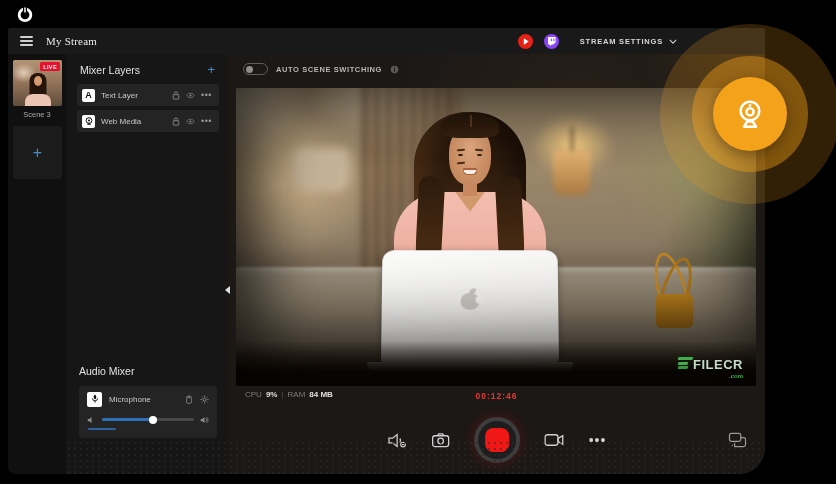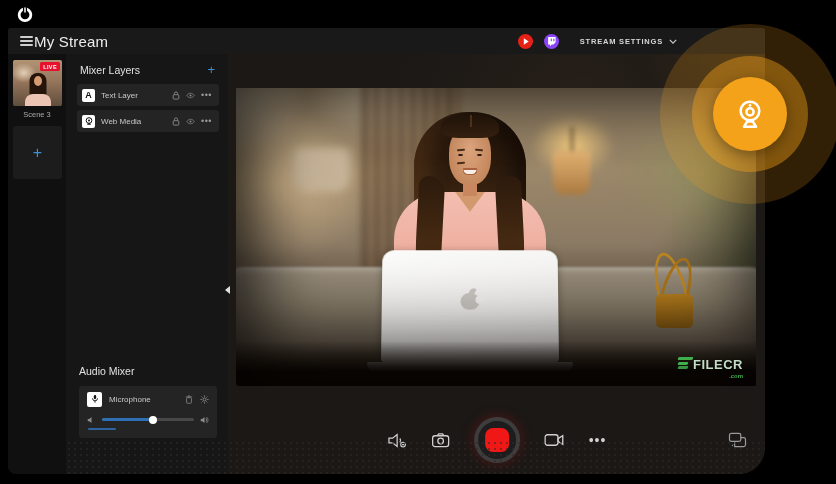--- a/index.html
+++ b/index.html
@@ -22,21 +22,21 @@
   .window::after { 
     content:""; position:absolute; left:58px; right:0; bottom:0; height:34px;
     background-image:radial-gradient(circle, #2e2b28 0.9px, transparent 1px);
     background-size:6px 6px; opacity:.55; pointer-events:none;
   }
 
   
   .app-header { position:absolute; top:0; left:0; right:0; height:26px; background:#191919; display:flex; align-items:center; z-index:5; }
   .hamburger { margin-left:12px; width:13px; cursor:pointer; }
   .hamburger span { display:block; height:1.6px; background:#cfcfcf; margin:2.4px 0; border-radius:1px; }
-  .app-title { margin-left:1px; font-size:15px; color:#ececec; letter-spacing:.2px; }
+  .app-title { margin-left:13px; font-size:11px; color:#ececec; letter-spacing:.2px;font-family:Liberation Serif, serif; }
   .header-right { margin-left:auto; margin-right:88px; display:flex; align-items:center; gap:11px; }
   .platform-icon { width:15px; height:15px; border-radius:50%; display:flex; align-items:center; justify-content:center; }
   .platform-icon.yt { background:#e62117; }
   .platform-icon.tw { background:#8c44f7; }
   .stream-settings { display:flex; align-items:center; gap:6px; margin-left:10px; cursor:pointer; }
   .stream-settings-label { font-size:7.5px; font-weight:bold; letter-spacing:.8px; color:#d8d8d8; }
 
   
   .scenes-col { position:absolute; top:26px; left:0; width:58px; bottom:0; background:#101010; }
   .scene-card { position:absolute; left:5px; top:6px; width:49px; height:46px; border-radius:2px; overflow:hidden; background:#333; cursor:pointer; }
@@ -364,20 +364,31 @@
             </span>
           </div>
           <div class="level-meter"></div>
         </div>
       </div>
     </div>
 
     <div class="main">
       <div class="collapse-arrow"></div>
 
+      <div class="toggle-row">
+        <div class="toggle">
+            <div class="toggle-knob"></div>
+          </div>
+        <div class="toggle-label">AUTO SCENE SWITCHING</div>
+        <svg viewBox="0 0 10 10" width="9" height="9">
+            <circle cx="5" cy="5" r="4.2" fill="#5a5a5a"></circle>
+            <rect x="4.4" y="4.2" width="1.2" height="3.2" fill="#1b1816"></rect>
+            <rect x="4.4" y="2.4" width="1.2" height="1.2" fill="#1b1816"></rect>
+          </svg>
+      </div>
 
       <div class="video">
         <div class="v-bokeh"></div>
         <div class="v-slats"></div>
         <div class="v-lamp"></div>
         <div class="v-pendant"></div>
         <div class="v-couch"></div>
         <div class="v-bag">
           <div class="strap1"></div>
             <div class="strap2"></div>
@@ -421,20 +432,30 @@
               <div class="wm-bar2"></div>
               <div class="wm-bar3"></div>
           </div>
           <div>
             <span class="wm-name">FILECR</span>
             <span class="wm-suffix">.com</span>
           </div>
         </div>
       </div>
 
+      <div class="status-row">
+        <div class="cpu-ram">
+          <span>CPU</span>
+          <span class="stat-val">9%</span>
+          <span class="stat-sep">|</span>
+          <span>RAM</span>
+          <span class="stat-val">84 MB</span>
+        </div>
+        <div class="timer">00:12:46</div>
+      </div>
 
       <div class="controls">
         <div class="controls-center">
           <div class="ctl-btn">
             <svg viewBox="0 0 22 18" width="20" height="17">
                 <path d="M2 6.5h4L11 2.5v13L6 11.5H2z" fill="none" stroke="#cfcfcf" stroke-width="1.4"></path>
                 <path d="M14 6.8a3.6 3.6 0 0 1 0 4.4" fill="none" stroke="#cfcfcf" stroke-width="1.4"></path>
                 <circle cx="17.5" cy="13.5" r="2.6" fill="none" stroke="#cfcfcf" stroke-width="1.2"></circle>
                 <line x1="16.4" y1="13.5" x2="18.6" y2="13.5" stroke="#cfcfcf" stroke-width="1.2"></line>
               </svg>

